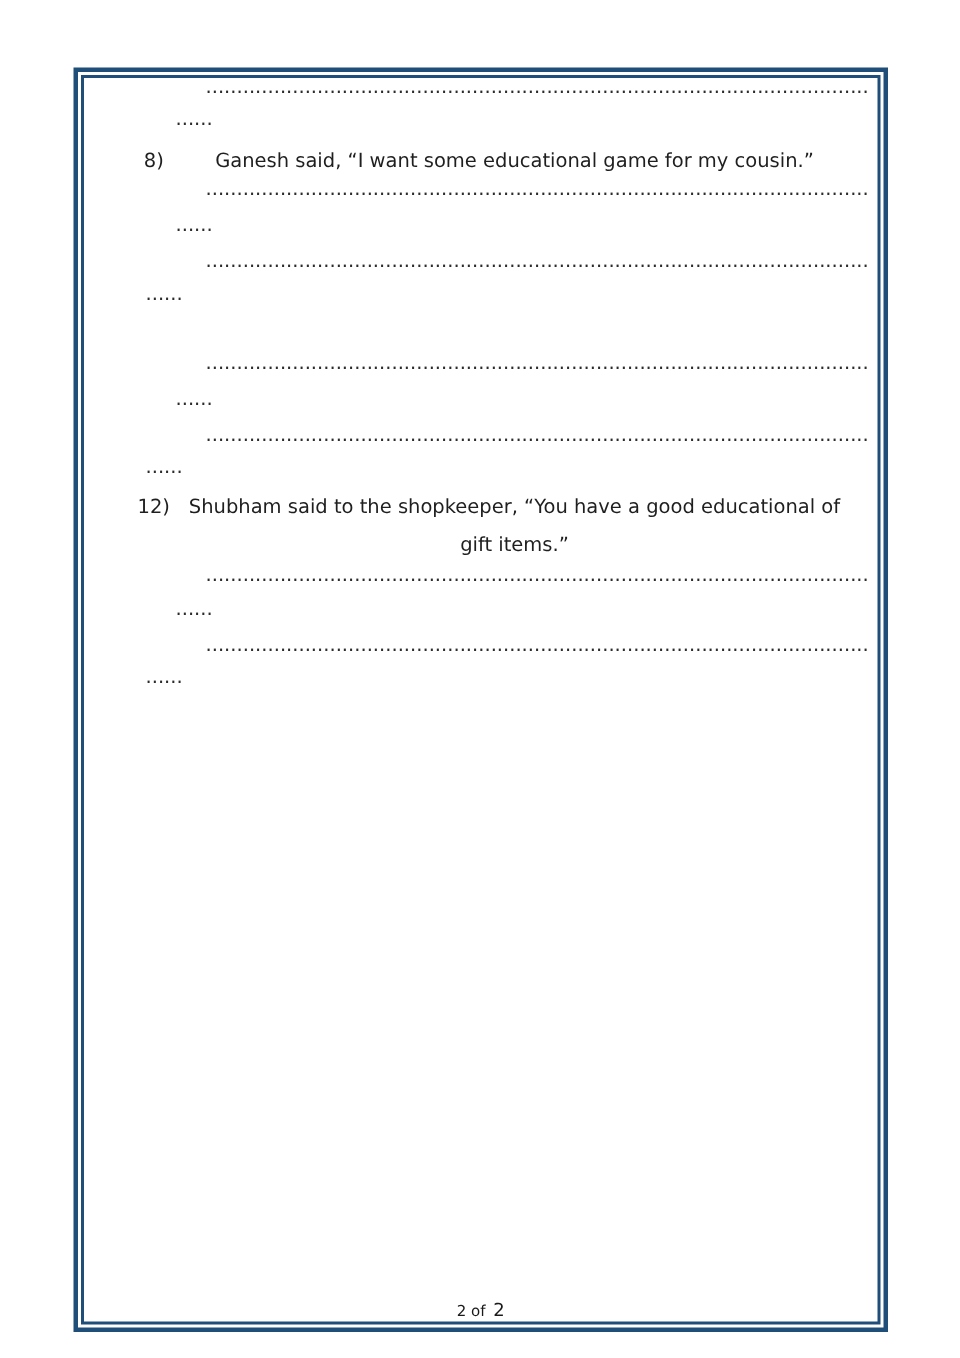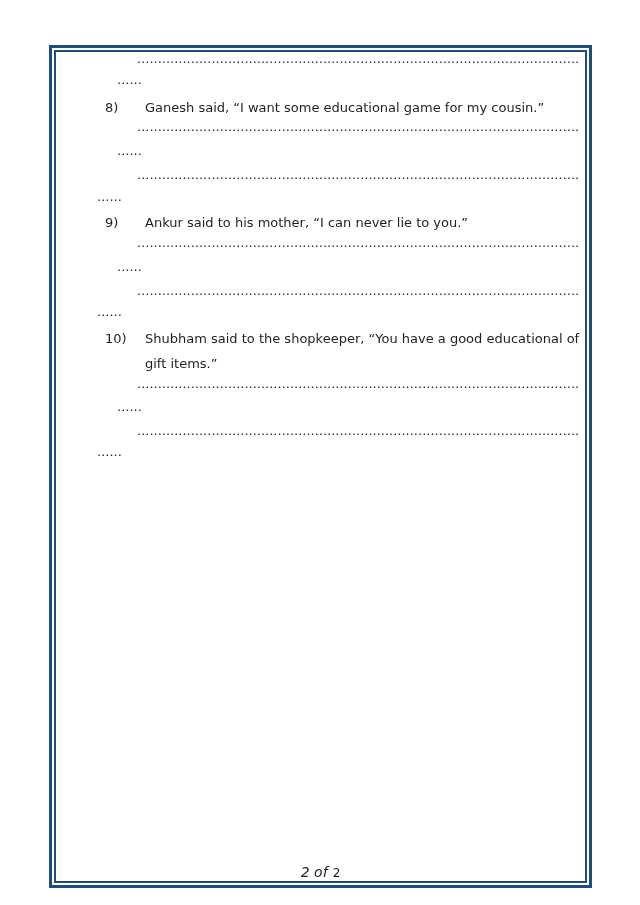--- a/index.html
+++ b/index.html
@@ -47,46 +47,46 @@
     color: #2b2b2b;
   }
   .dots-short {
     height: 16px;
     line-height: 16px;
     color: #2b2b2b;
   }
   .indent-a { left: 117px; }
   .indent-b { left: 97px; }
   .question {
-    left: 105px;
+    left: 82px;
     width: 482px;
     line-height: 25px;
     white-space: normal;
+    text-align: center;
   }
   .q-num {
     display: inline-block;
     width: 40px;
     vertical-align: top;
   }
   .q-text {
     display: inline-block;
     width: 441px;
     vertical-align: top;
   }
   .footer {
     position: absolute;
     left: 49px;
     top: 862px;
     width: 543px;
     text-align: center;
     color: #1a1a1a;
   }
   .footer .small {
-    font-size: 14px;
-    font-style: italic;
+    font-size: 10px;
   }
   .footer .big {
     font-size: 12px;
   }
 </style>
 </head>
 <body>
 
 <div class="page">
 
@@ -98,30 +98,27 @@
   <div class="row dots-short indent-a" style="top:72px">......</div>
 
   <div class="row question" style="top:95px">
     <span class="q-num">8)</span><span class="q-text">Ganesh said, “I want some educational game for my cousin.”</span>
   </div>
   <div class="row dotline" style="top:119px">..............................................................................................................</div>
   <div class="row dots-short indent-a" style="top:143px">......</div>
   <div class="row dotline" style="top:167px">..............................................................................................................</div>
   <div class="row dots-short indent-b" style="top:189px">......</div>
 
-  <div class="row question" style="top:210px">
-    <span class="q-num">9)</span><span class="q-text">Ankur said to his mother, “I can never lie to you.”</span>
-  </div>
   <div class="row dotline" style="top:235px">..............................................................................................................</div>
   <div class="row dots-short indent-a" style="top:259px">......</div>
   <div class="row dotline" style="top:283px">..............................................................................................................</div>
   <div class="row dots-short indent-b" style="top:304px">......</div>
 
   <div class="row question" style="top:326px">
-    <span class="q-num">10)</span><span class="q-text">Shubham said to the shopkeeper, “You have a good educational of gift items.”</span>
+    <span class="q-num">12)</span><span class="q-text">Shubham said to the shopkeeper, “You have a good educational of gift items.”</span>
   </div>
   <div class="row dotline" style="top:376px">..............................................................................................................</div>
   <div class="row dots-short indent-a" style="top:399px">......</div>
   <div class="row dotline" style="top:423px">..............................................................................................................</div>
   <div class="row dots-short indent-b" style="top:444px">......</div>
 
   <div class="footer">
     <span class="small">2 of</span>
     <span class="big">2</span>
   </div>

